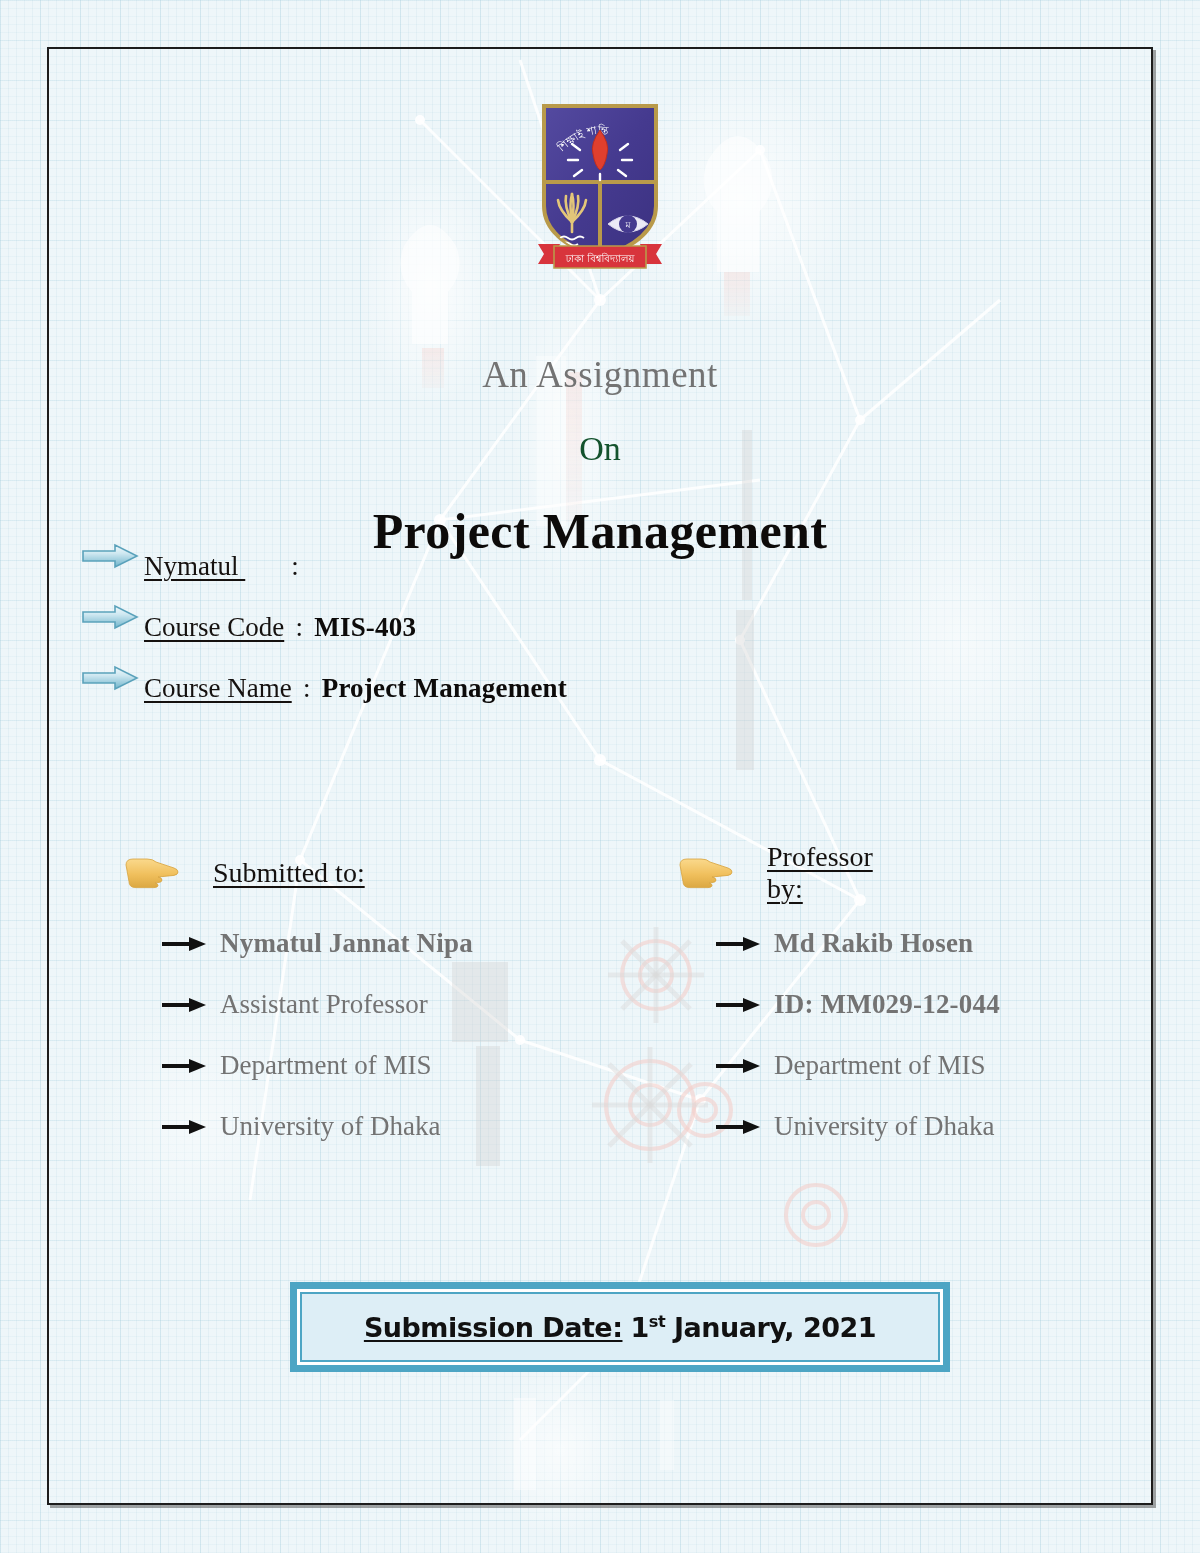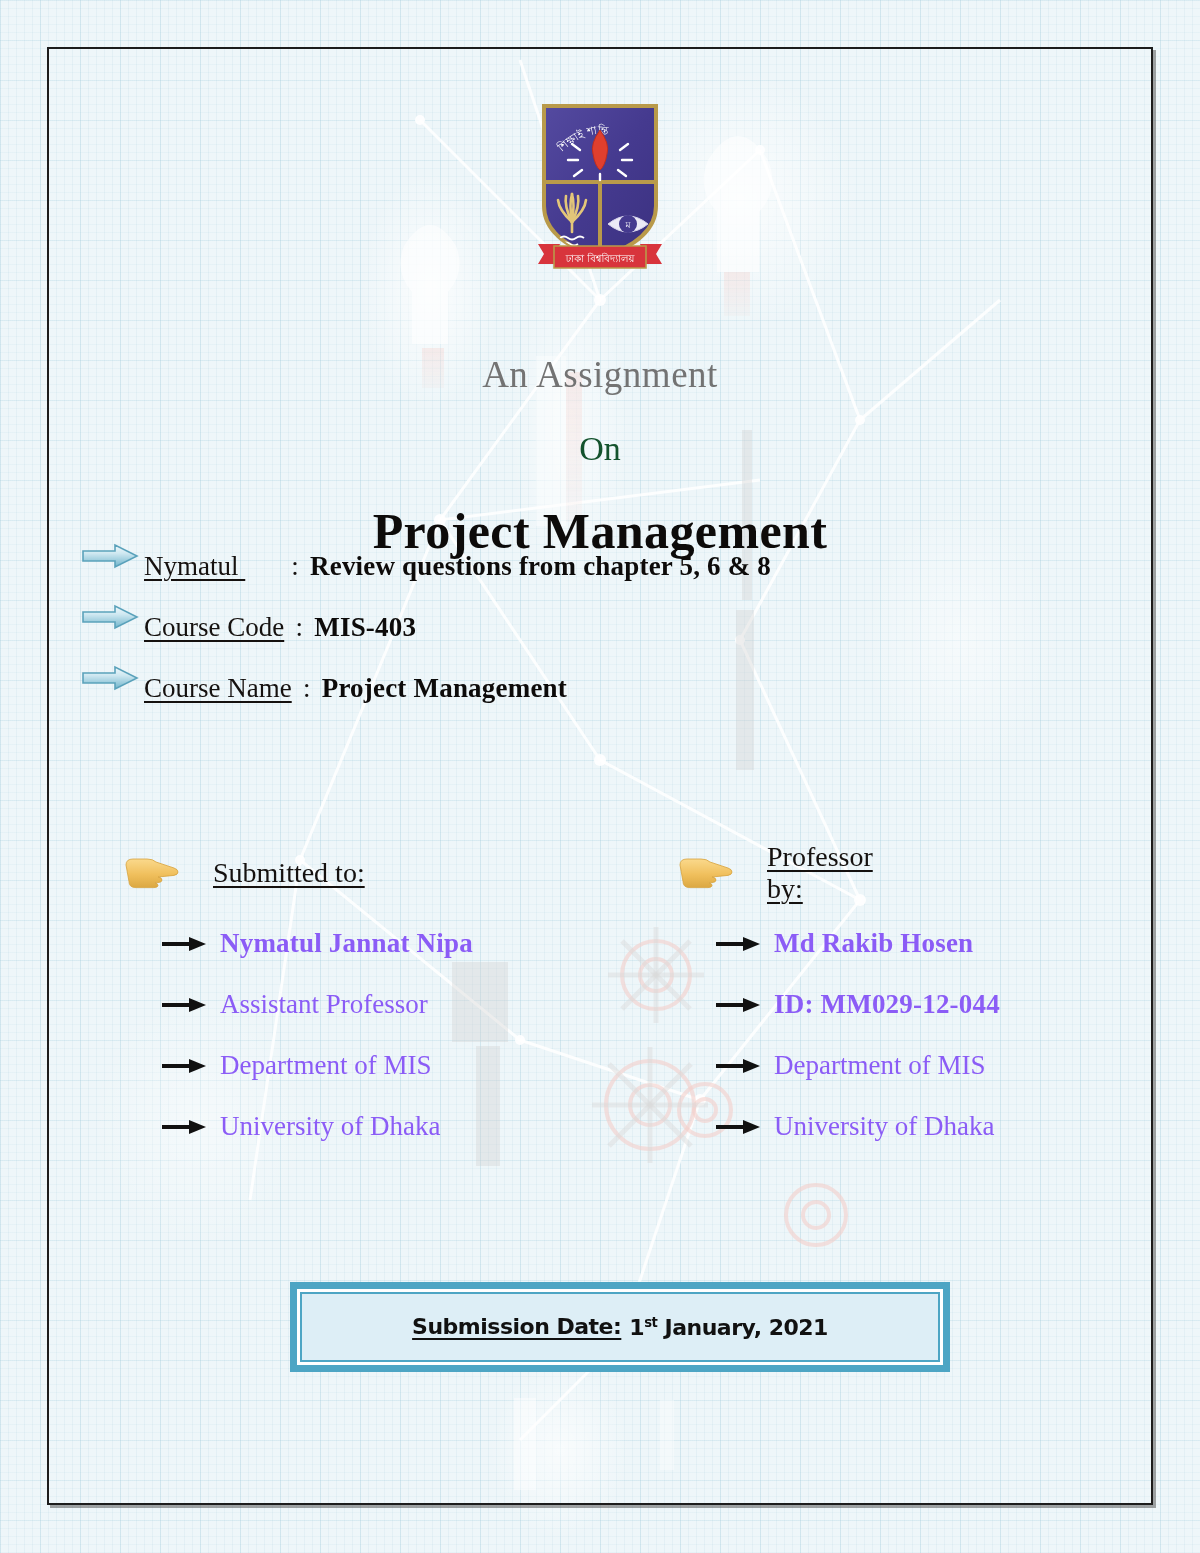--- a/index.html
+++ b/index.html
@@ -179,21 +179,21 @@
     height: 61px;
     padding-left: 38px;
   }
   .arrow-flat {
     flex: 0 0 46px;
     height: 20px;
     margin-right: 13px;
   }
   .submit-item-text {
     font-size: 27px;
-    color: #8b5cf6;
+    color: #737373;
     white-space: nowrap;
   }
   .submit-item-text.bold { font-weight: bold; letter-spacing: 0.2px; }
 
   
   #date-box {
     position: absolute;
     top: 1235px;
     left: 243px;
     width: 660px;
@@ -211,21 +211,21 @@
   #date-box-fill {
     width: 100%;
     height: 100%;
     background: #ddeef6;
     display: flex;
     align-items: center;
     justify-content: center;
   }
   .date-text {
     font-family: "DejaVu Sans", sans-serif;
-    font-size: 22px;
+    font-size: 27px;
     font-weight: bold;
     color: #111111;
     letter-spacing: -0.5px;
     white-space: nowrap;
   }
   .date-label {
     text-decoration: underline;
     text-underline-offset: 3px;
     text-decoration-thickness: 2px;
   }
@@ -414,21 +414,20 @@
           <linearGradient id="a3d1" x1="0" y1="0" x2="0" y2="1">
             <stop offset="0%" stop-color="#f2fafd"></stop>
             <stop offset="38%" stop-color="#cfe8f1"></stop>
             <stop offset="100%" stop-color="#6fb4cb"></stop>
           </linearGradient>
         </defs>
         <path d="M2,8 L34,8 L34,2 L56,13 L34,24 L34,18 L2,18 Z" fill="url(#a3d1)" stroke="#5ba2bb" stroke-width="1.6"></path>
       </svg>
       <span class="info-label w-topics">Nymatul </span>
       <span class="info-colon">:</span>
-      <span class="info-value">Review questions from chapter 5, 6 &amp; 8</span>
     </div>
 
     <div class="info-row">
       <svg class="arrow3d" viewBox="0 0 58 26">
         <path d="M2,8 L34,8 L34,2 L56,13 L34,24 L34,18 L2,18 Z" fill="url(#a3d1)" stroke="#5ba2bb" stroke-width="1.6"></path>
       </svg>
       <span class="info-label">Course Code</span>
       <span class="info-colon">:</span>
       <span class="info-value">MIS-403</span>
     </div>

